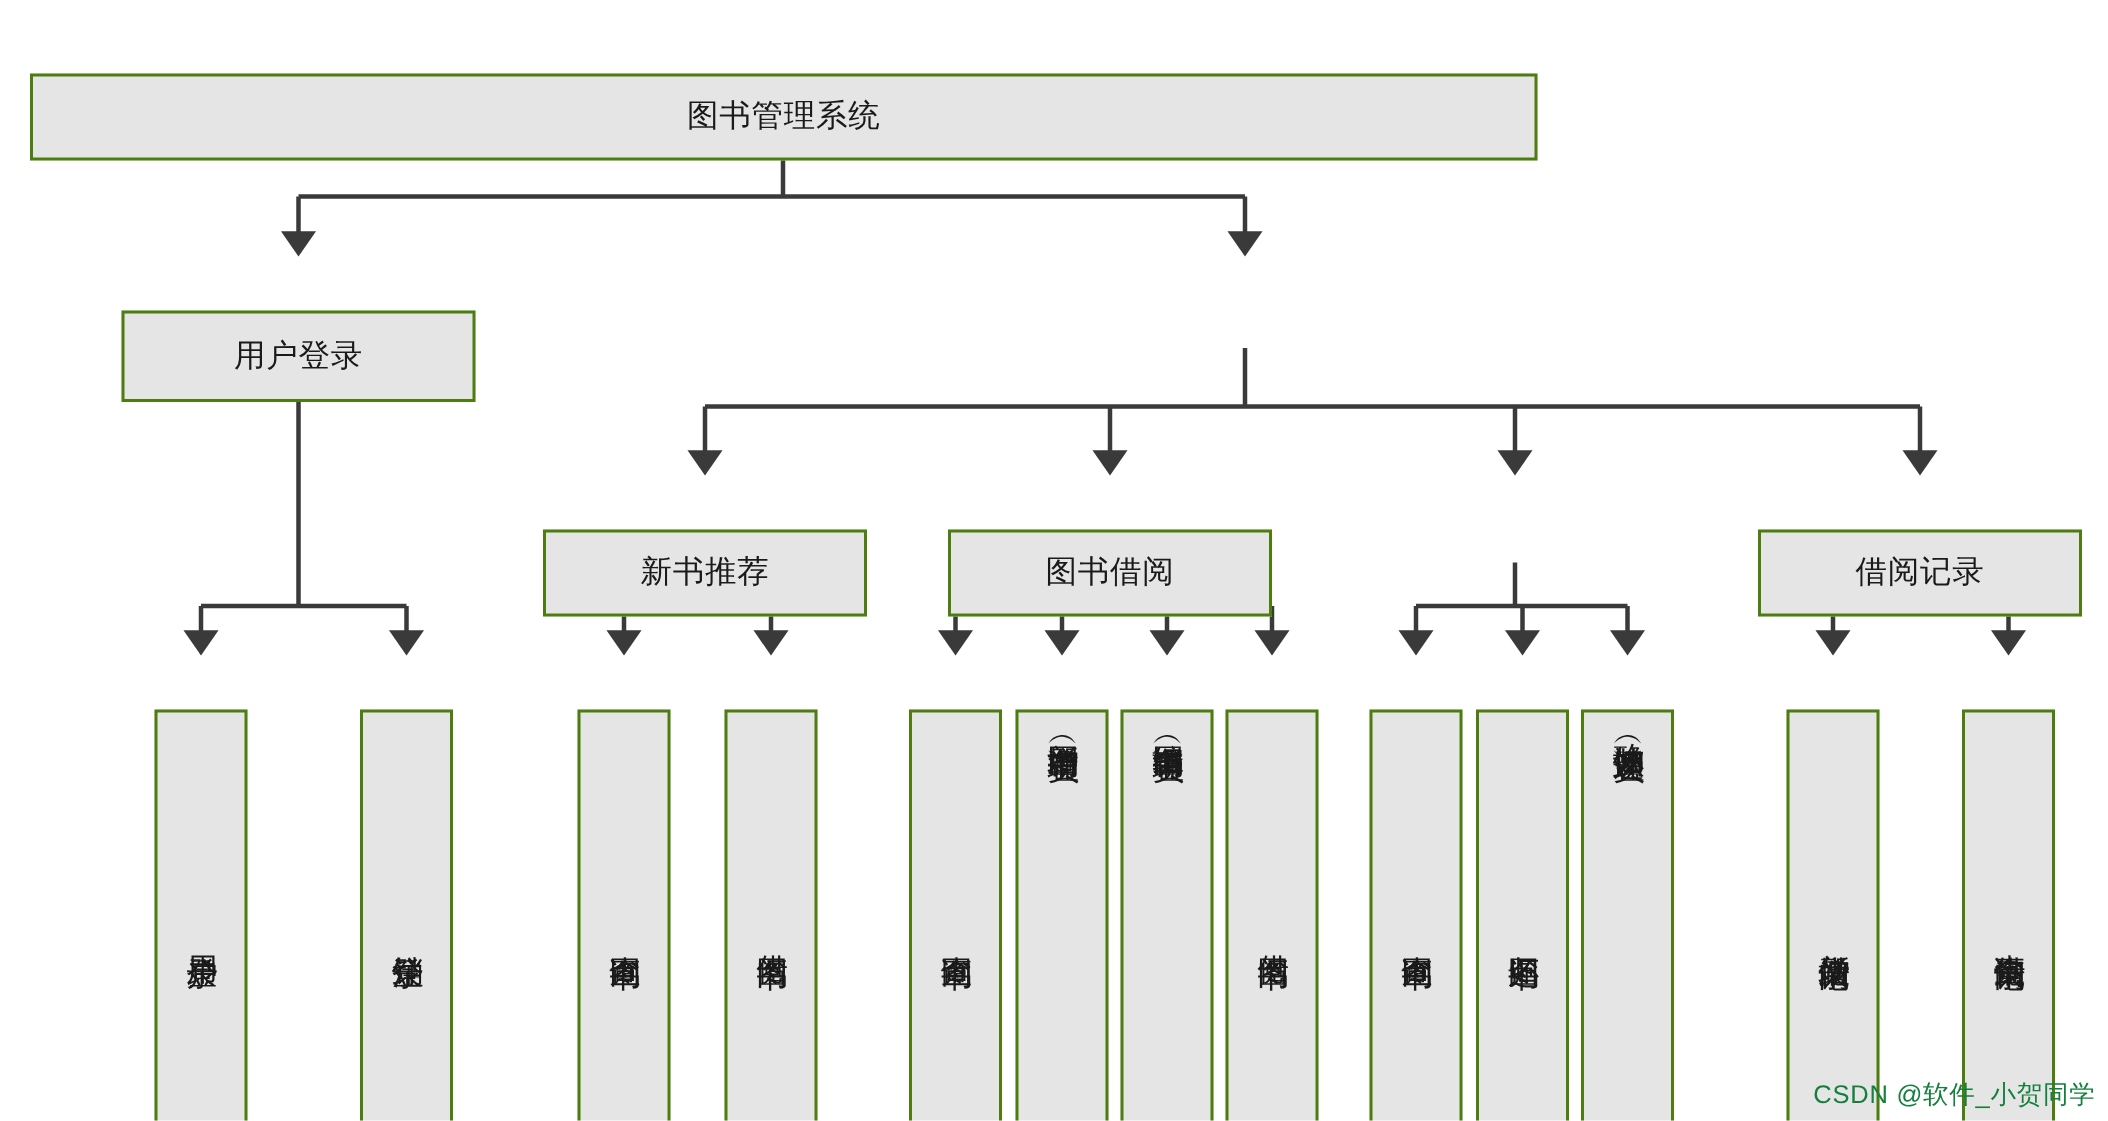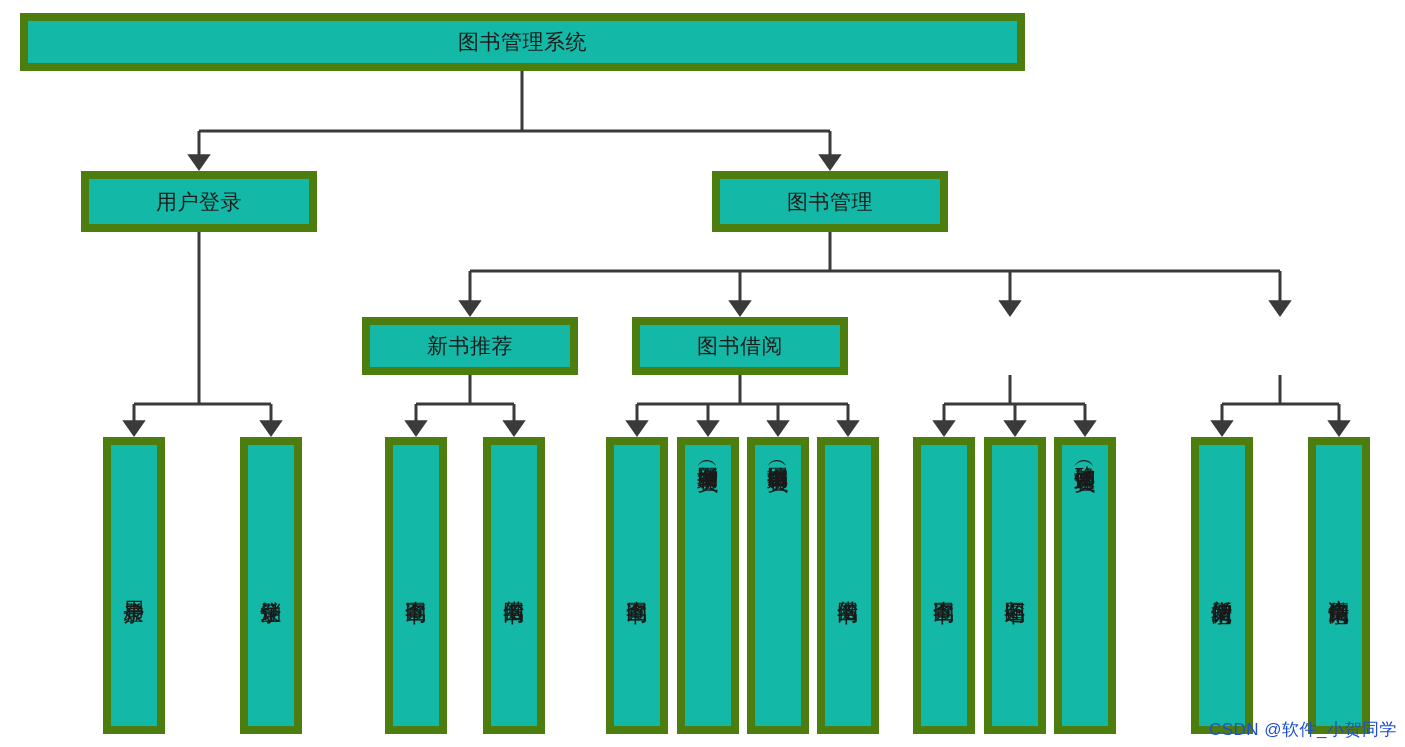--- a/index.html
+++ b/index.html
@@ -17,25 +17,26 @@
   #diagram-root {
     position: absolute;
     left: 0;
     top: 0;
     width: 1405px;
     height: 747px;
   }
   .node-box {
     position: absolute;
     box-sizing: border-box;
-    background: #14b8a6;
-    border: 8px solid #4d7c0f;
+    background: #e5e5e5;
+    border: 2px solid #4d7c0f;
     display: flex;
     align-items: center;
     justify-content: center;
+    margin-top: 36px;
   }
   .node-label-h {
     font-size: 21px;
     color: #1a1a1a;
     line-height: 1.1;
     white-space: nowrap;
     letter-spacing: 0.5px;
   }
   .node-label-v {
     font-size: 21px;
@@ -60,21 +61,21 @@
     left: 0; top: 0;
     width: 1405px;
     height: 747px;
     pointer-events: none;
   }
   #watermark {
     position: absolute;
     right: 8px;
     bottom: 6px;
     font-size: 17px;
-    color: #1d4ed8;
+    color: #15803d;
     letter-spacing: 0.5px;
     white-space: nowrap;
   }
 </style>
 </head>
 <body>
 
 <div id="diagram-root">
 
   <svg id="connector-layer" viewBox="0 0 1405 747" width="1405" height="747" xmlns="http://www.w3.org/2000/svg">
@@ -127,29 +128,29 @@
     </g>
   </svg>
 
   <div class="node-box" style="left:20px; top:13px; width:1005px; height:58px;">
     <span class="node-label-h">图书管理系统</span>
   </div>
 
   <div class="node-box" style="left:81px; top:171px; width:236px; height:61px;">
     <span class="node-label-h">用户登录</span>
   </div>
-  <div class="node-box" style="left:712px; top:171px; width:236px; height:61px;">
-    <span class="node-label-h">图书管理</span>
-  </div>
 
   <div class="node-box" style="left:632px; top:317px; width:216px; height:58px;">
     <span class="node-label-h">图书借阅</span>
   </div>
   <div class="node-box" style="left:362px; top:317px; width:216px; height:58px;">
     <span class="node-label-h">新书推荐</span>
+  </div>
+  <div class="node-box" style="left:1172px; top:317px; width:216px; height:58px;">
+    <span class="node-label-h">借阅记录</span>
   </div>
 
   <div class="node-box leafbox centered" style="left:103px; top:437px; width:62px; height:297px;">
     <span class="node-label-v">用户登录</span>
   </div>
   <div class="node-box leafbox centered" style="left:240px; top:437px; width:62px; height:297px;">
     <span class="node-label-v">注销登录</span>
   </div>
 
   <div class="node-box leafbox centered" style="left:385px; top:437px; width:62px; height:297px;">

